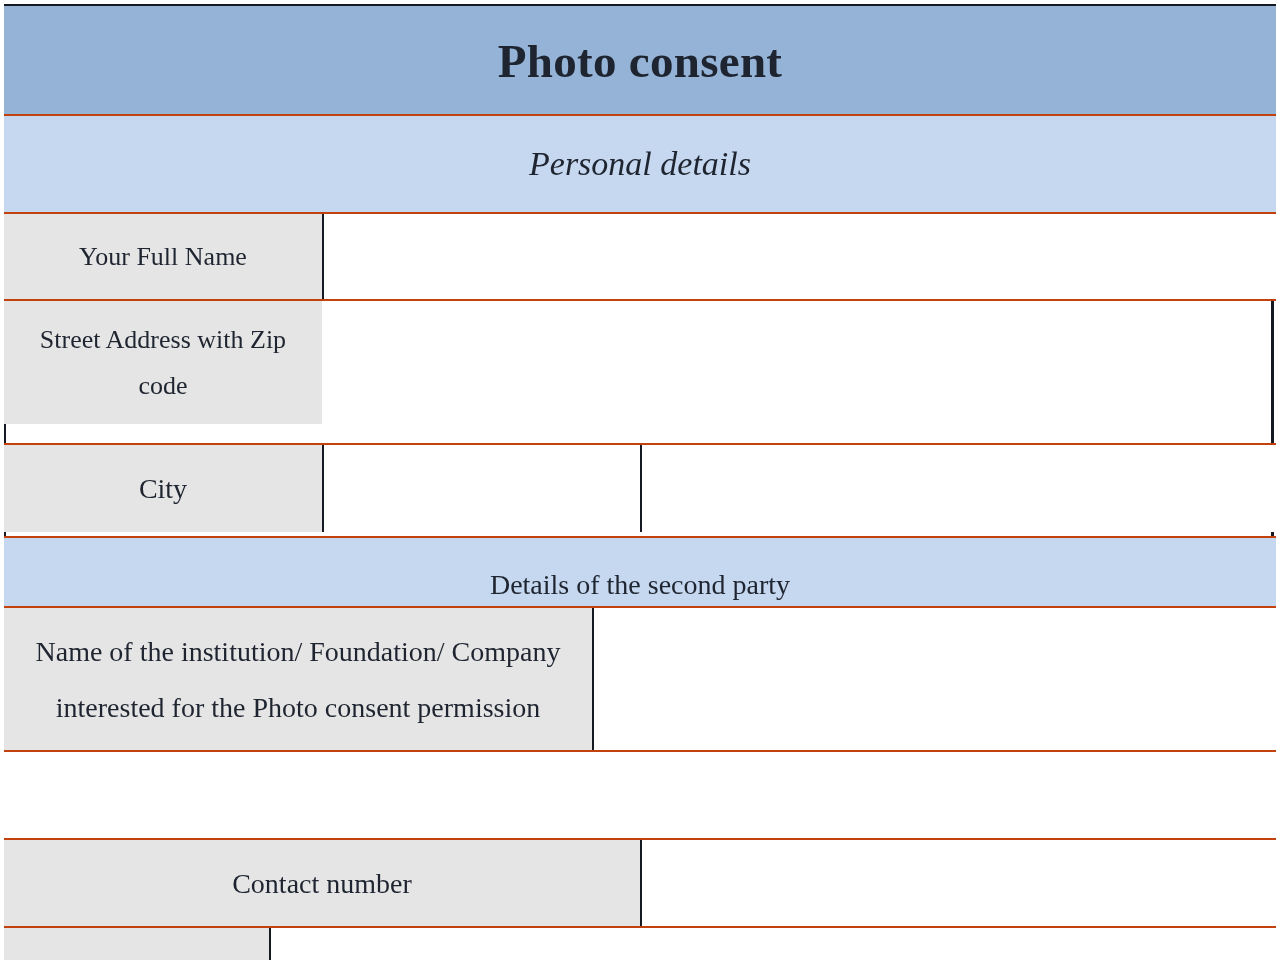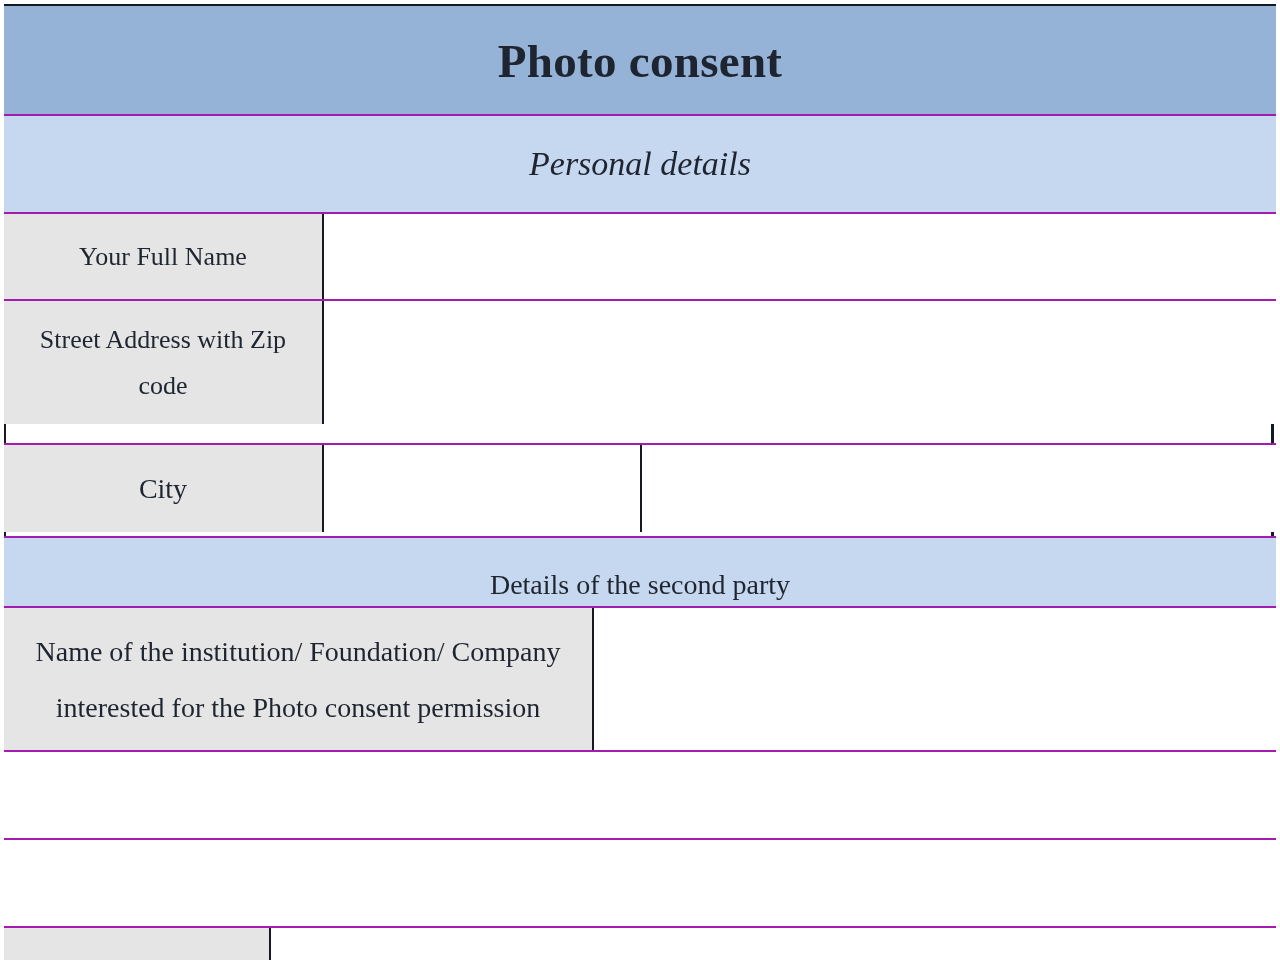--- a/index.html
+++ b/index.html
@@ -1,18 +1,18 @@
 <!DOCTYPE html>
 <html><head>
 <meta charset="utf-8">
 <style>
   html, body { margin: 0; padding: 0; background: #ffffff; }
   body { width: 1280px; height: 960px; overflow: hidden; position: relative; font-family: "Liberation Serif", "DejaVu Serif", serif; color: #1f2530; }
   .frame { position: absolute; left: 4px; top: 4px; width: 1270px; height: 980px; border-left: 2px solid #151a22; border-right: 3px solid #151a22; border-top: 2px solid #151a22; box-sizing: border-box; }
-  .row { position: absolute; left: 4px; width: 1272px; box-sizing: border-box; border-top: 2px solid #a21caf; display: flex; }
+  .row { position: absolute; left: 4px; width: 1272px; box-sizing: border-box; border-top: 2px solid #c2410c; display: flex; }
   .cell { box-sizing: border-box; height: 100%; display: flex; align-items: center; justify-content: center; text-align: center; }
   .cell.label { background: #e5e5e5; }
   .cell.input { background: #ffffff; }
   .cell + .cell { border-left: 2px solid #151a22; }
   .title-row { top: 4px; height: 111px; background: #95b3d7; border-top: 2px solid #151a22; }
   .title-row .cell { width: 100%; font-weight: bold; font-size: 47px; letter-spacing: 0.3px; }
   .section-row { background: #c6d8f0; }
   .section-row .cell { width: 100%; font-size: 30px; }
   .section-row.italic .cell { font-style: italic; font-size: 34px; }
   .field-label { font-size: 26px; line-height: 46px; padding: 0 10px; }
@@ -28,21 +28,21 @@
 
 <div class="row section-row italic" style="top:114px;height:98px;">
   <div class="cell">Personal details</div>
 </div>
 
 <div class="row" style="top:212px;height:88px;">
   <div class="cell label field-label" style="width:318px;">Your Full Name</div>
   <div class="cell input" style="flex:1;"></div>
 </div>
 
-<div class="row" style="top:299px;height:125px;">
+<div class="row" style="top:299px;height:125px;flex-direction:column;">
   <div class="cell label field-label" style="width:318px;">Street Address with Zip code</div>
   <div class="cell input" style="flex:1;"></div>
 </div>
 
 <div class="row" style="top:423px;height:89px;margin-top:20px;">
   <div class="cell label field-label" style="width:318px;font-size:28px;">City</div>
   <div class="cell input" style="width:318px;"></div>
   <div class="cell input" style="flex:1;"></div>
 </div>
 
@@ -53,19 +53,20 @@
 <div class="row" style="top:606px;height:145px;">
   <div class="cell label field-label" style="width:588px;font-size:28px;line-height:56px;">Name of the institution/ Foundation/ Company interested for the Photo consent permission</div>
   <div class="cell input" style="flex:1;"></div>
 </div>
 
 <div class="row" style="top:750px;height:89px;">
   <div class="cell input" style="flex:1;"></div>
 </div>
 
 <div class="row" style="top:838px;height:89px;">
+  <div class="cell label field-label" style="width:636px;font-size:28px;">Contact number</div>
   <div class="cell input" style="flex:1;"></div>
 </div>
 
 <div class="row" style="top:926px;height:60px;">
   <div class="cell label field-label" style="width:265px;"></div>
   <div class="cell input" style="flex:1;"></div>
 </div>
 
 </body></html>

